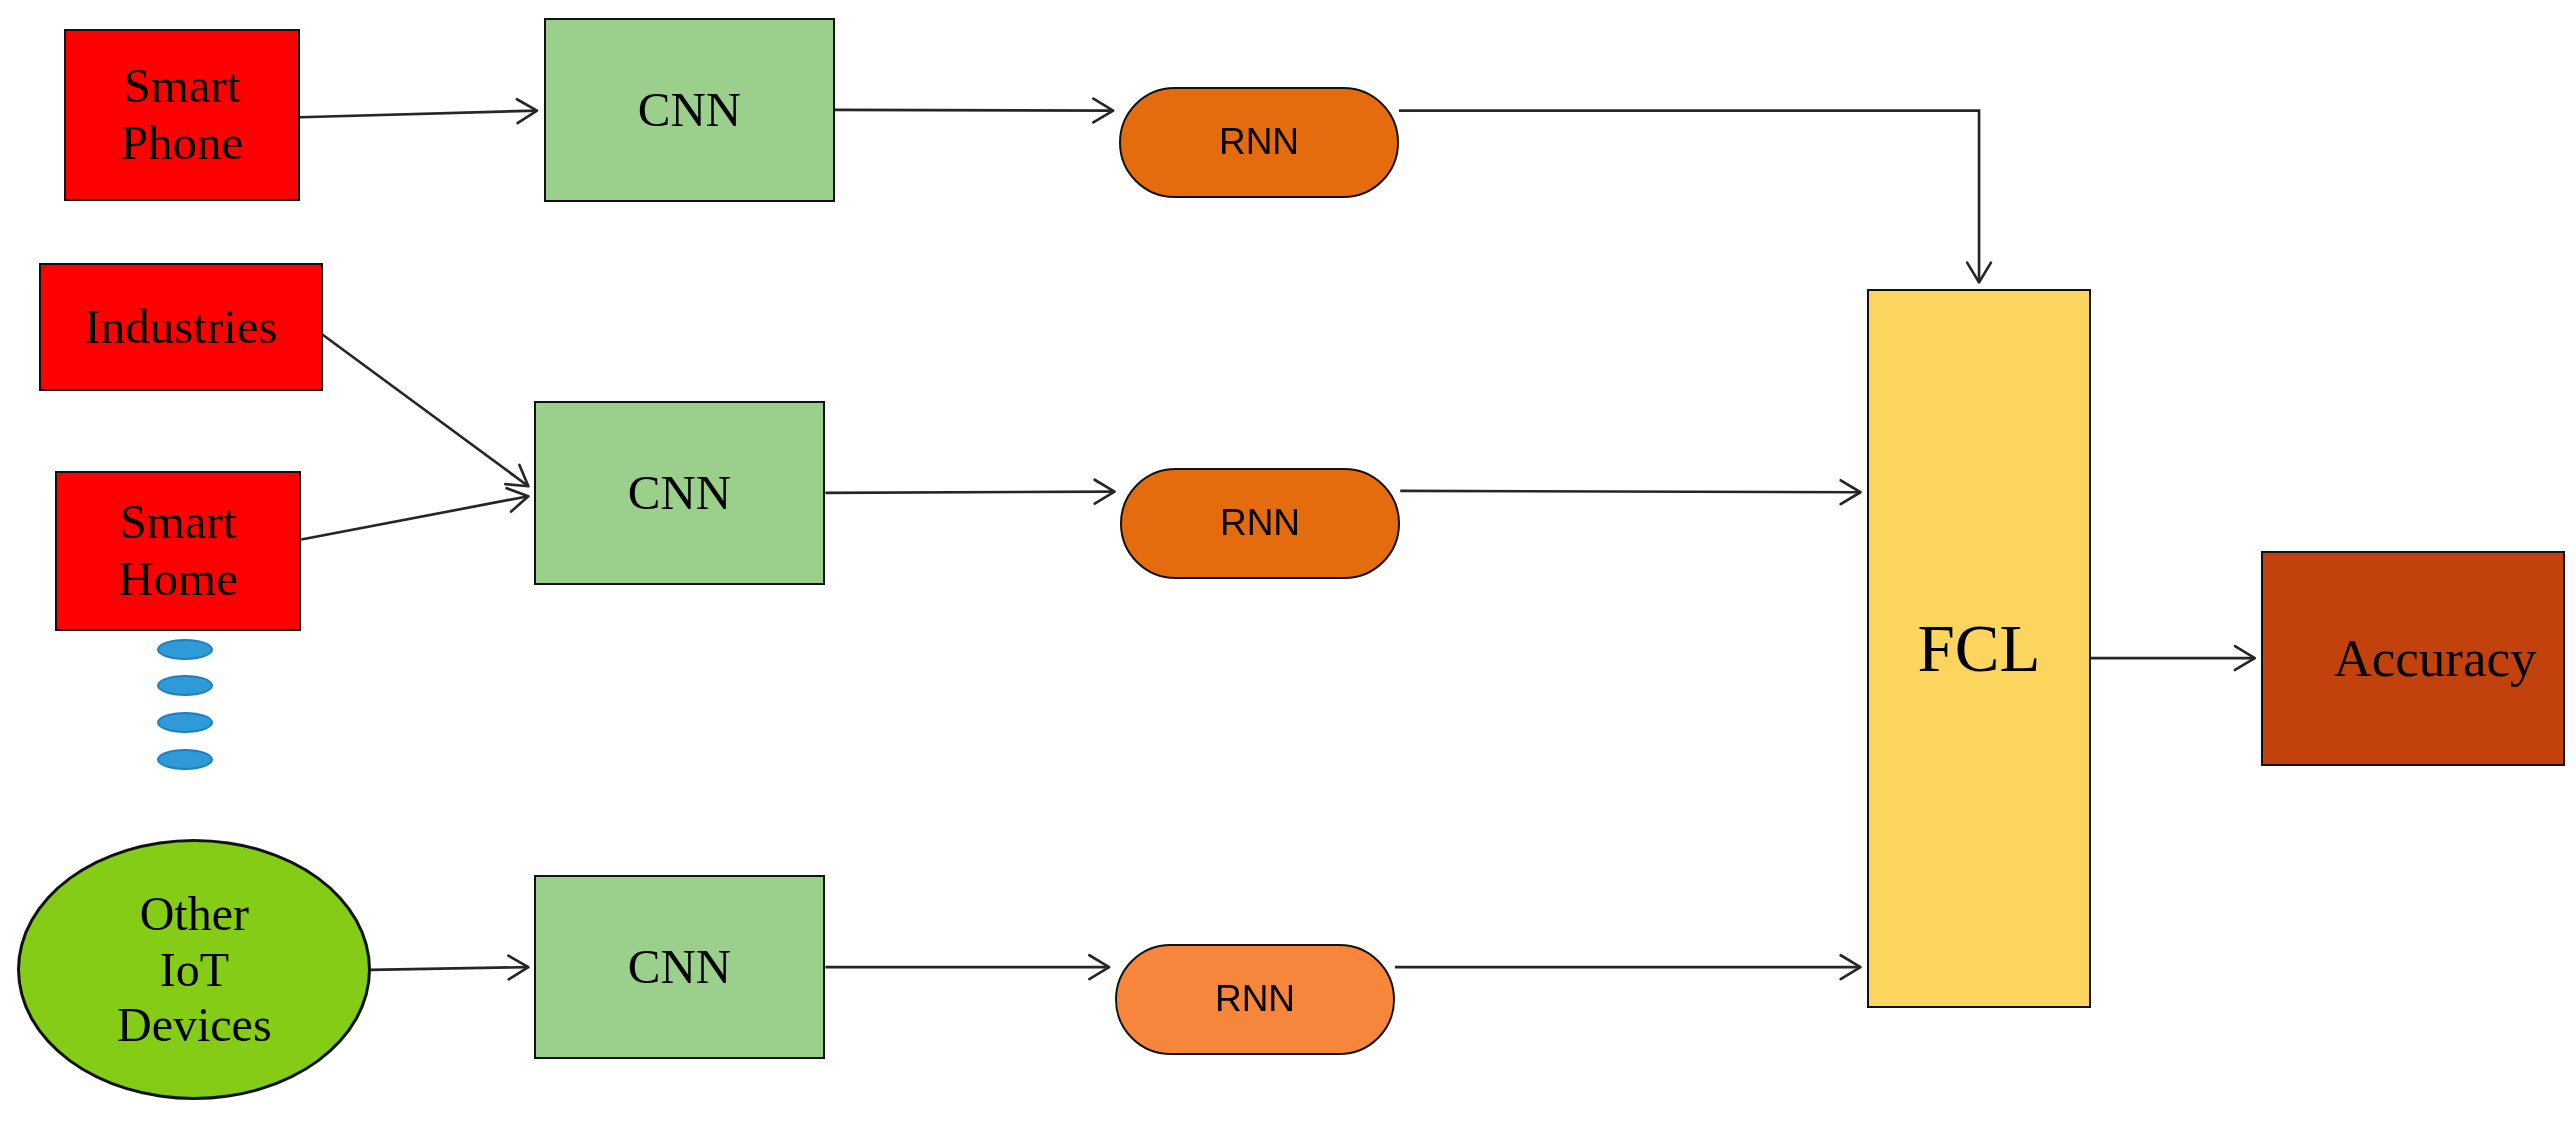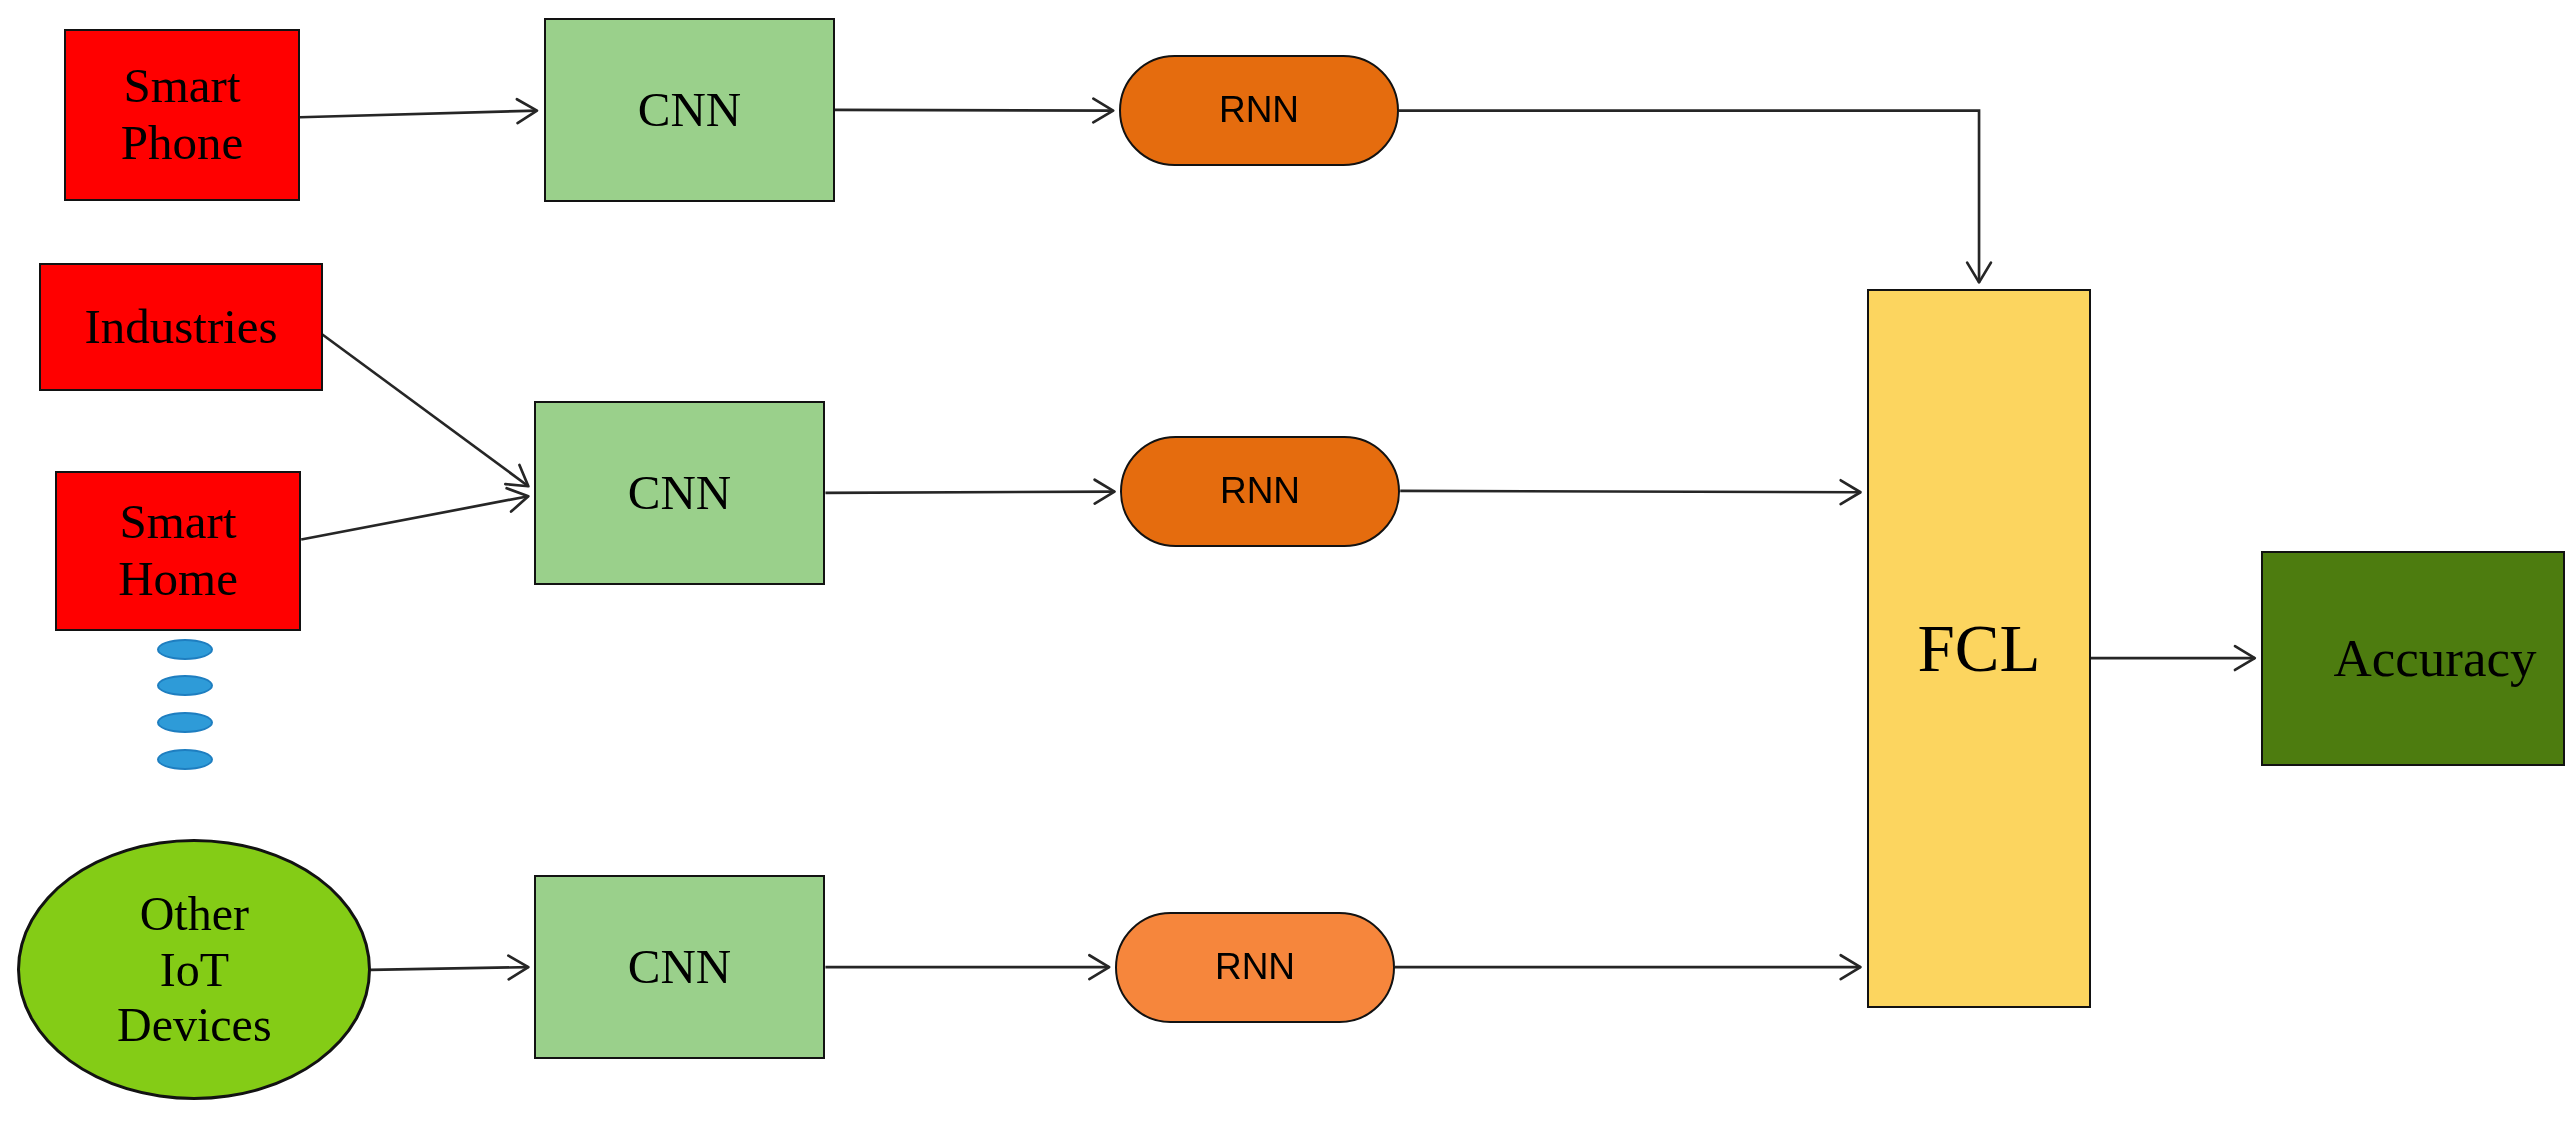--- a/index.html
+++ b/index.html
@@ -26,21 +26,21 @@
     z-index: 2;
     color: #000000;
     font-family: Liberation Serif, serif;
   }
   .node .lbl {
     white-space: pre-line;
     text-align: center;
     line-height: 1.16;
   }
   .rect   { border: 2.7px solid #121212; }
-  .pill   { border: 2.7px solid #121212; border-radius: 60px; font-family: "Liberation Sans", "DejaVu Sans", sans-serif; }
+  .pill   { border: 2.7px solid #121212; border-radius: 60px; font-family: "Liberation Sans", "DejaVu Sans", sans-serif; margin-top: 32px; }
   .ellip  { border: 3.3px solid #121212; border-radius: 50%; }
 
   
   #n-smart-phone { left: 64px;  top: 29px;   width: 236px; height: 172px; font-size: 49px; }
   #n-industries  { left: 39px;  top: 263px;  width: 284px; height: 128px; font-size: 49px; }
   #n-smart-home  { left: 55px;  top: 471px;  width: 246px; height: 160px; font-size: 49px; }
   #n-other-iot   { left: 17.3px;  top: 839px; width: 354px; height: 261px; font-size: 48px; }
 
   
   #n-cnn-top    { left: 544px; top: 18px;   width: 291px; height: 184px; font-size: 49px; }
@@ -143,18 +143,18 @@
   </div>
 
   <div class="node pill" id="n-rnn-bottom" style="background-color: rgb(246, 134, 60);">
     <span class="lbl">RNN</span>
   </div>
 
   <div class="node rect" id="n-fcl" style="background-color: rgb(252, 213, 95);">
     <span class="lbl">FCL</span>
   </div>
 
-  <div class="node rect" id="n-accuracy" style="background-color: #4d7c0f; padding-left: 44px;">
+  <div class="node rect" id="n-accuracy" style="background-color: #c2410c; padding-left: 44px;">
     <span class="lbl">Accuracy</span>
   </div>
 
 </div>
 
 
 </body></html>

